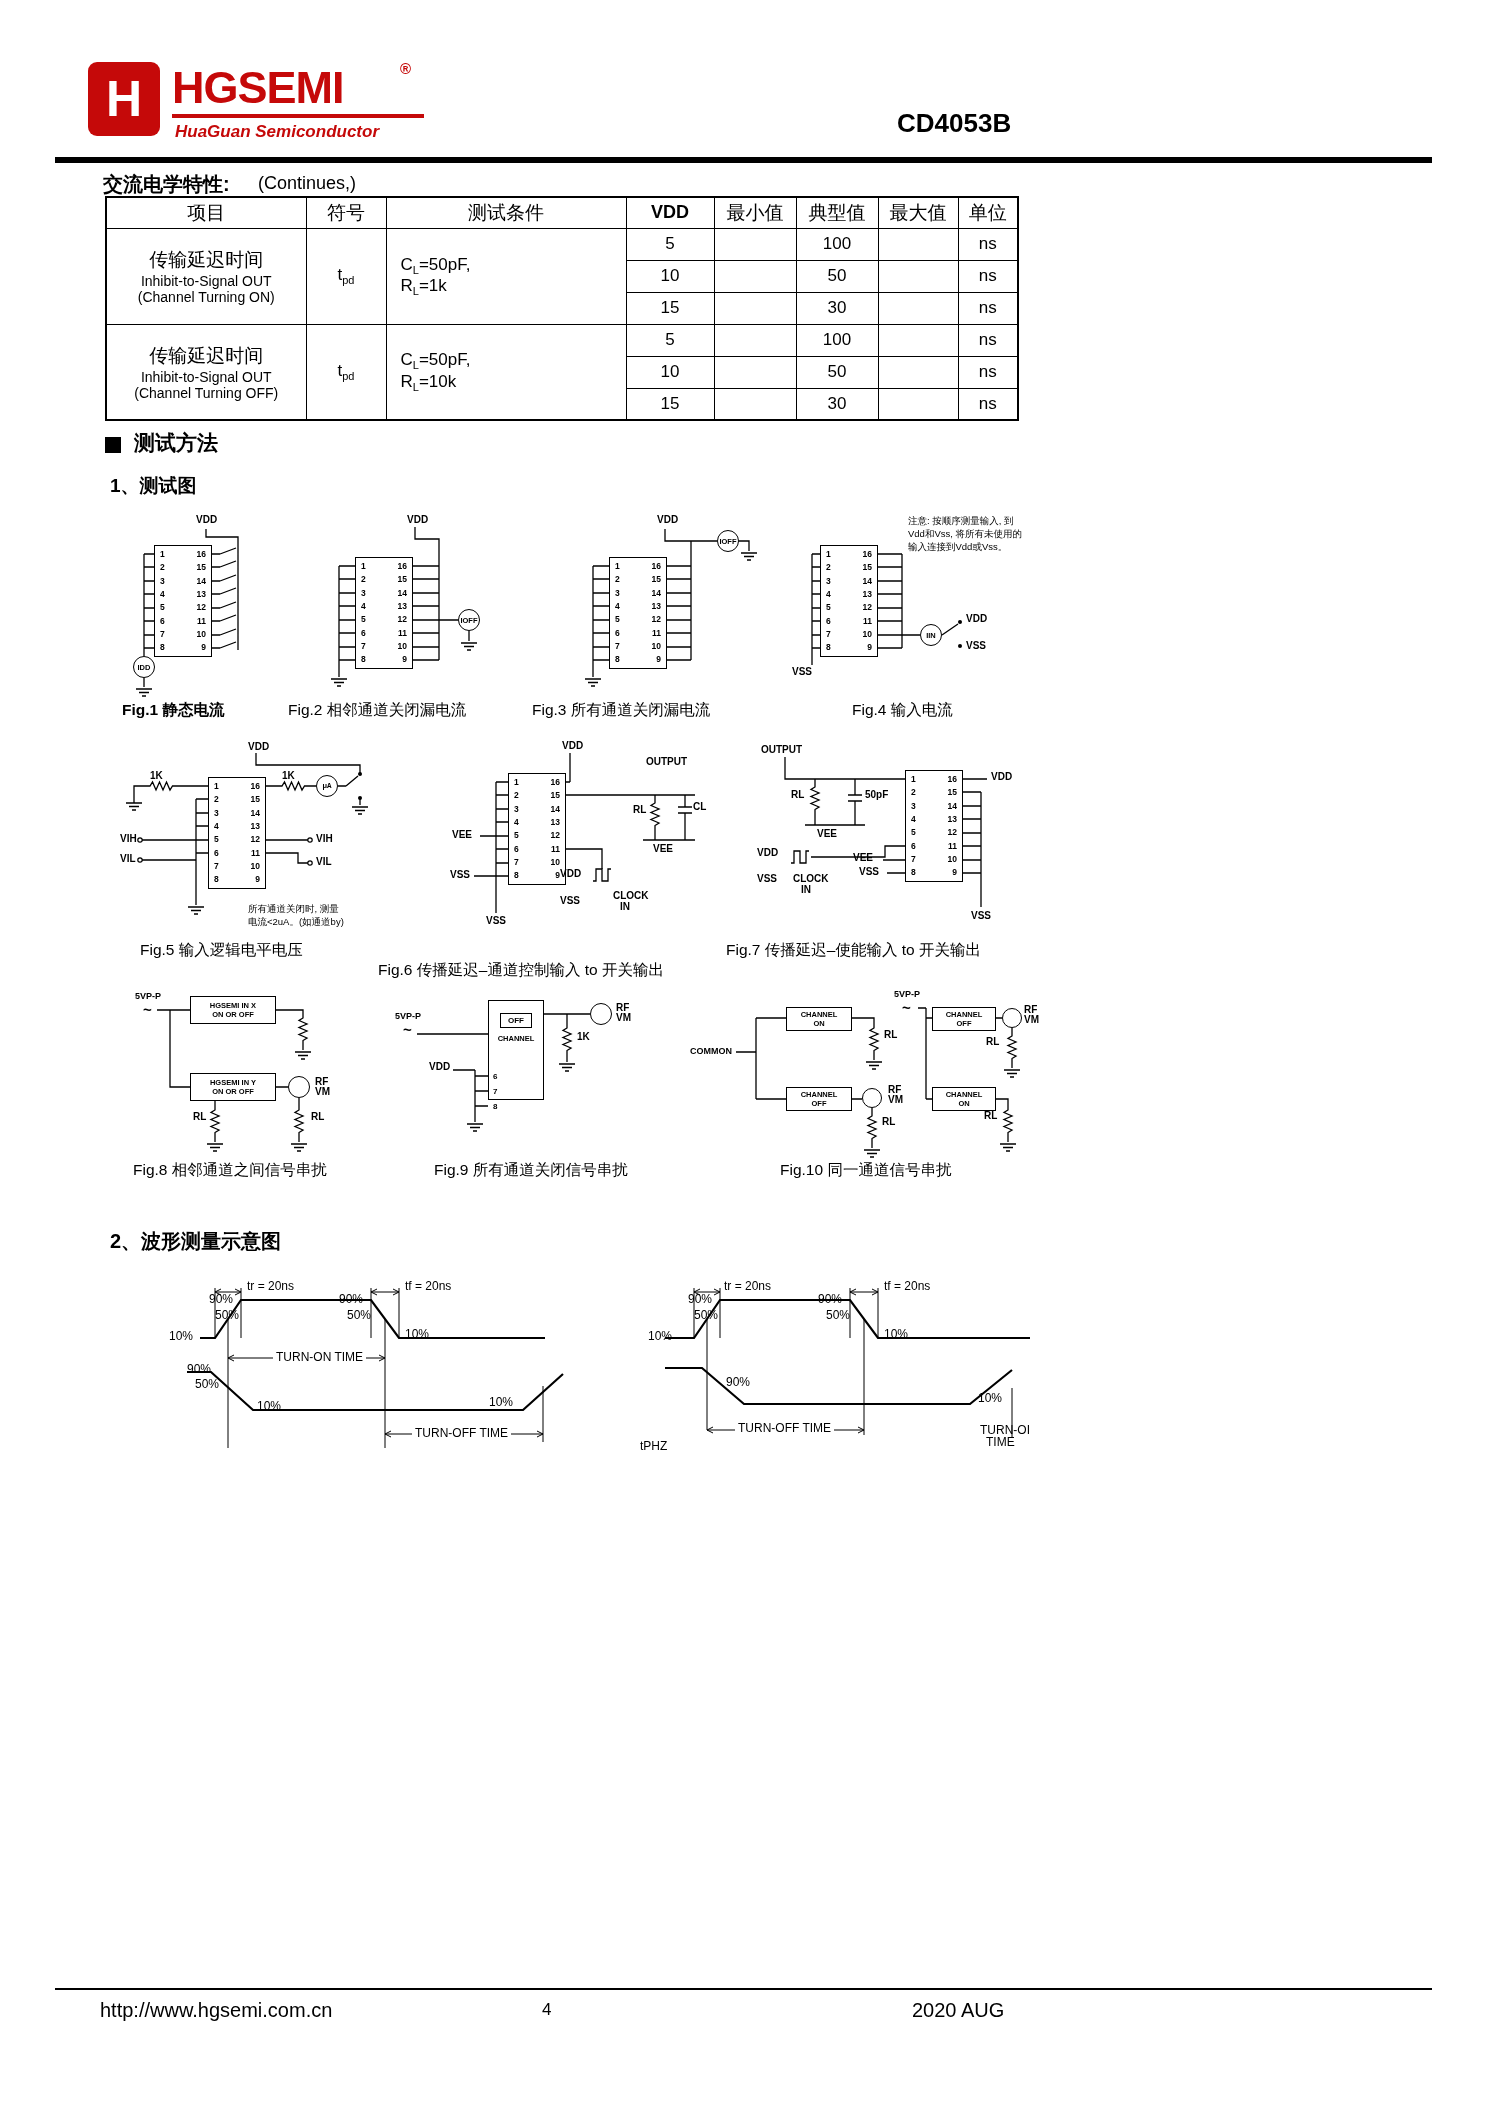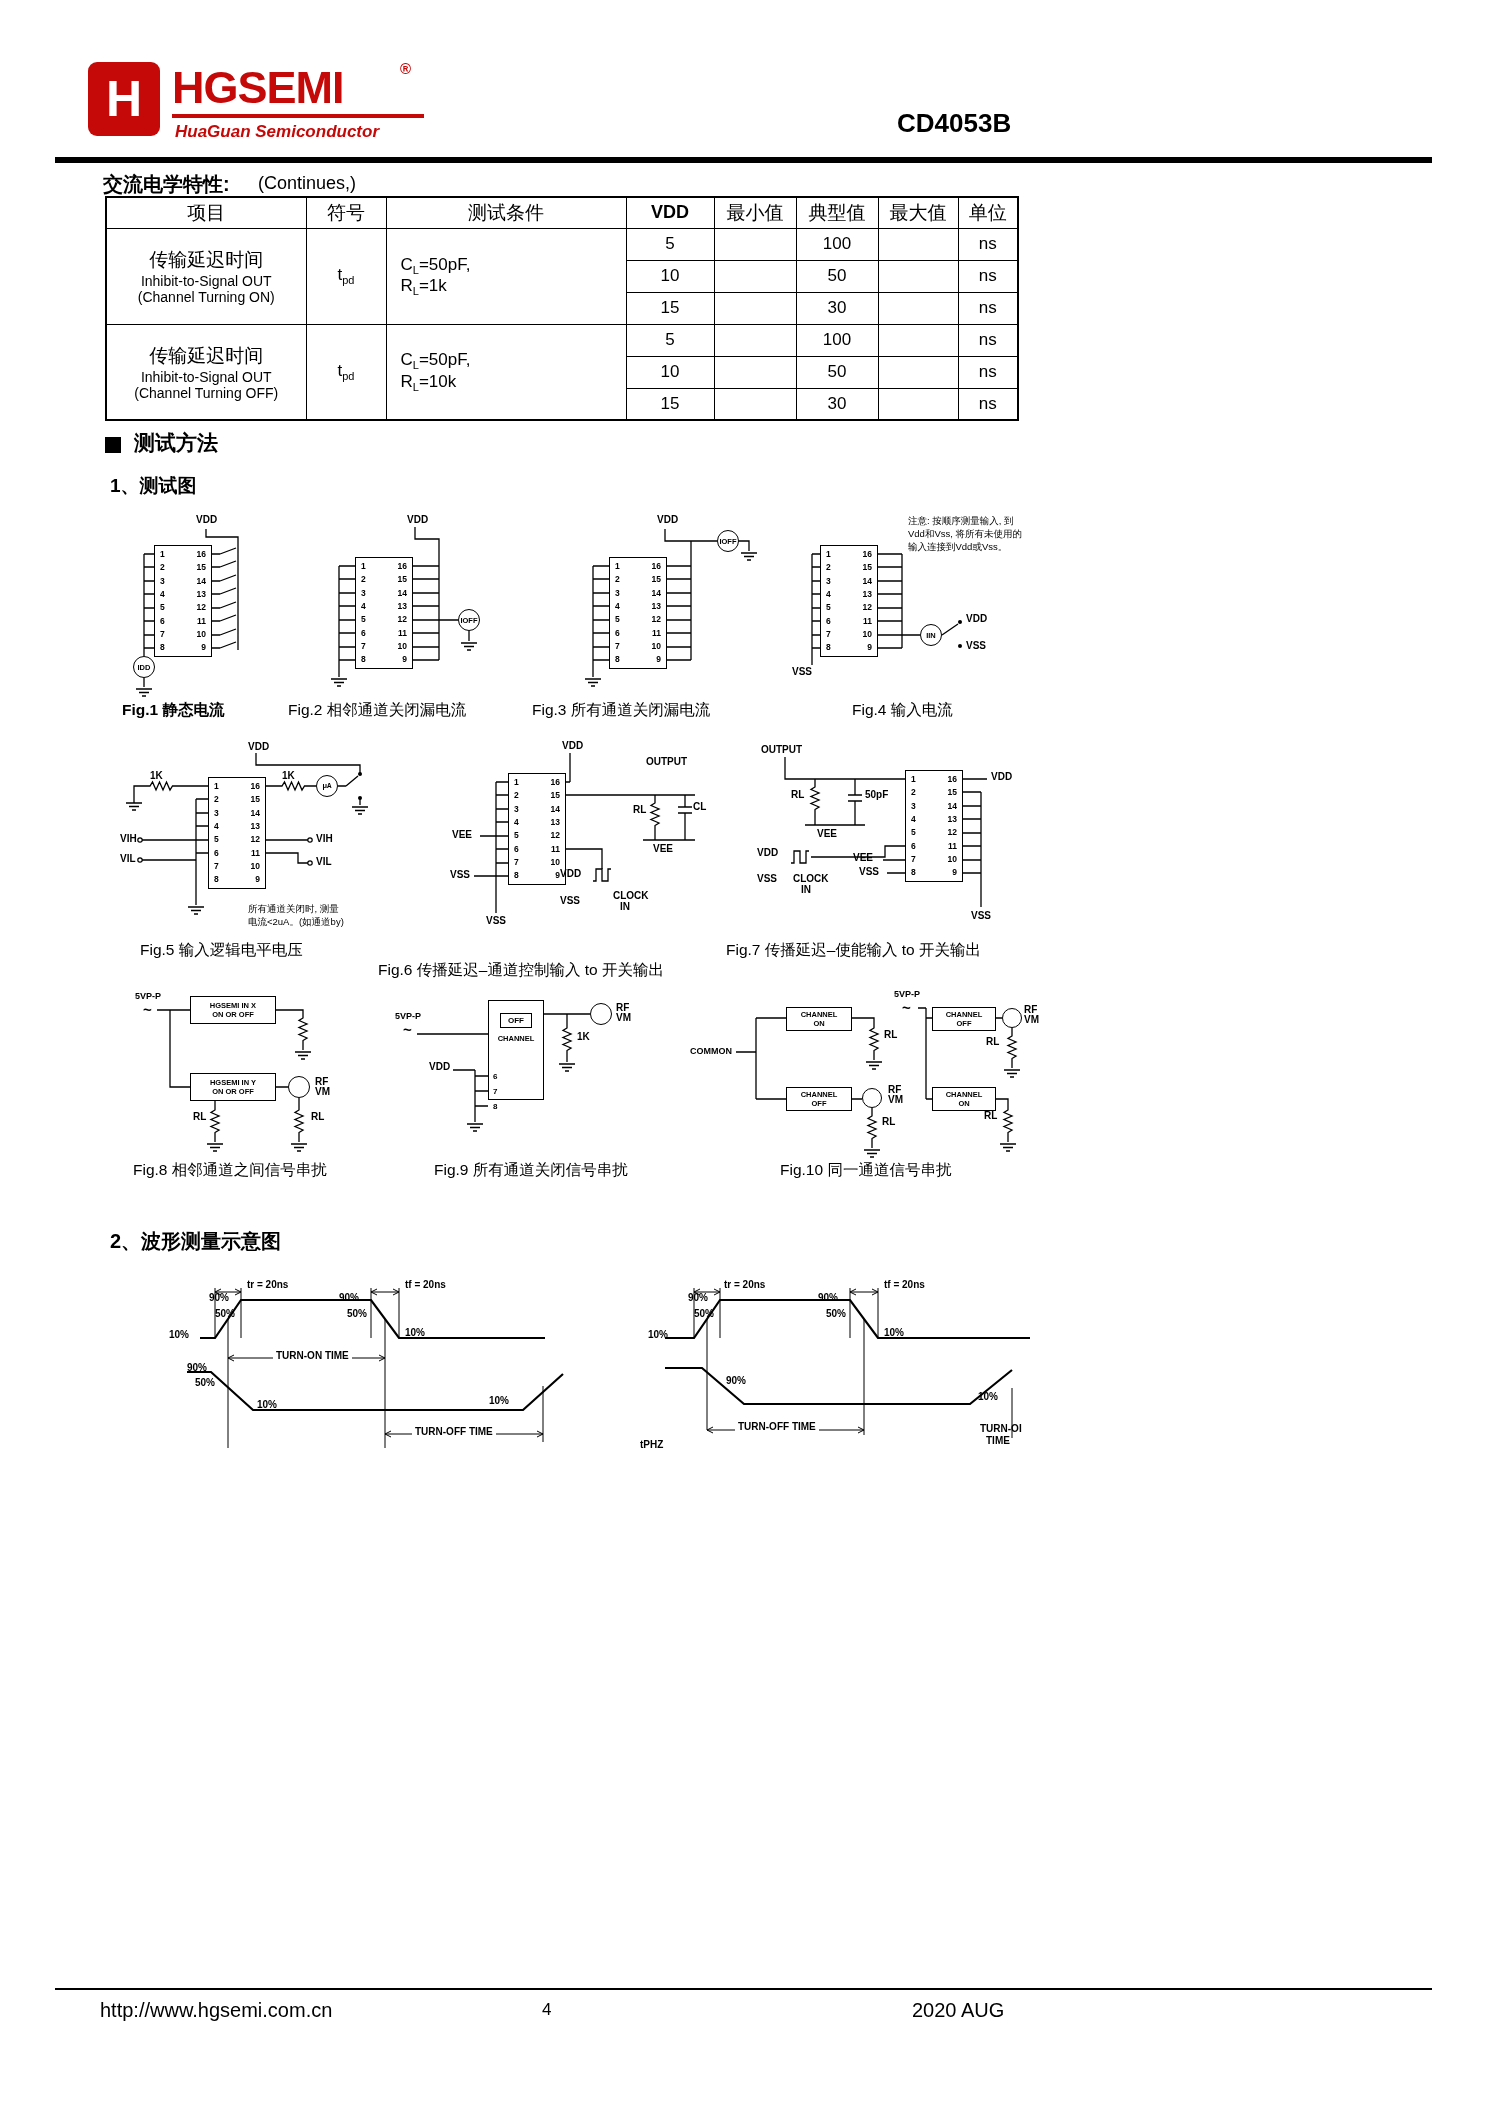--- a/index.html
+++ b/index.html
@@ -54,21 +54,21 @@
   .cbox div { line-height:1.25; }
   .bigbox { position:absolute; border:1.5px solid #000; background:#fff; z-index:2; }
   .offbox { position:absolute; left:11px; top:12px; width:32px; height:15px; border:1.2px solid #000; font-size:8px; font-weight:bold; display:flex; align-items:center; justify-content:center; }
   .chlbl { position:absolute; left:0; top:33px; width:100%; text-align:center; font-size:7.5px; font-weight:bold; }
   .pnum { position:absolute; font-size:8px; font-weight:bold; }
   .caption { position:absolute; font-size:15.5px; white-space:nowrap; }
 
   
   .trace { stroke:#000; stroke-width:2.2; fill:none; }
   .thin { stroke:#000; stroke-width:1; fill:none; }
-  .wl { position:absolute; font-size:10px; font-weight:bold; line-height:1; white-space:nowrap; z-index:3; }
+  .wl { position:absolute; font-size:12px; font-weight:normal; line-height:1; white-space:nowrap; z-index:3; }
   .wl.bg { background:#fff; padding:0 3px; }
 
   
   .footer-line { position:absolute; left:55px; top:1988px; width:1377px; height:2px; background:#000; }
   .footer-url { position:absolute; left:100px; top:1999px; font-size:20px; }
   .footer-page { position:absolute; left:542px; top:2000px; font-size:17px; }
   .footer-date { position:absolute; left:912px; top:1999px; font-size:20px; }
 </style>
 </head>
 <body>

